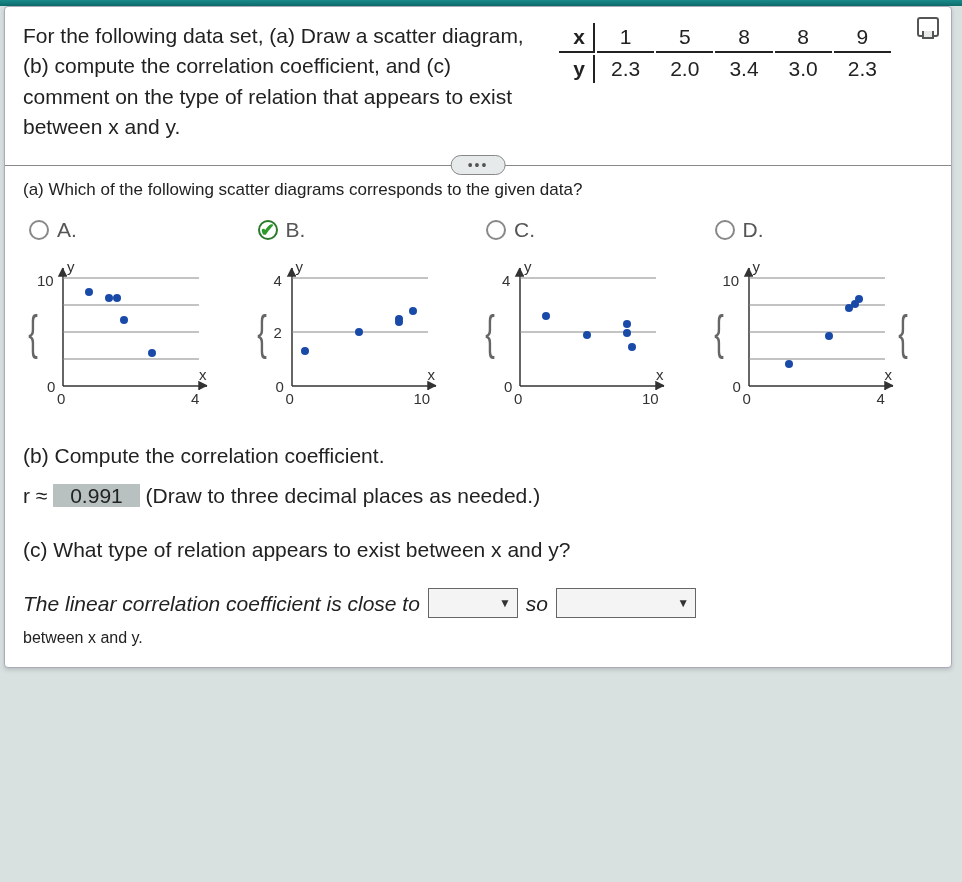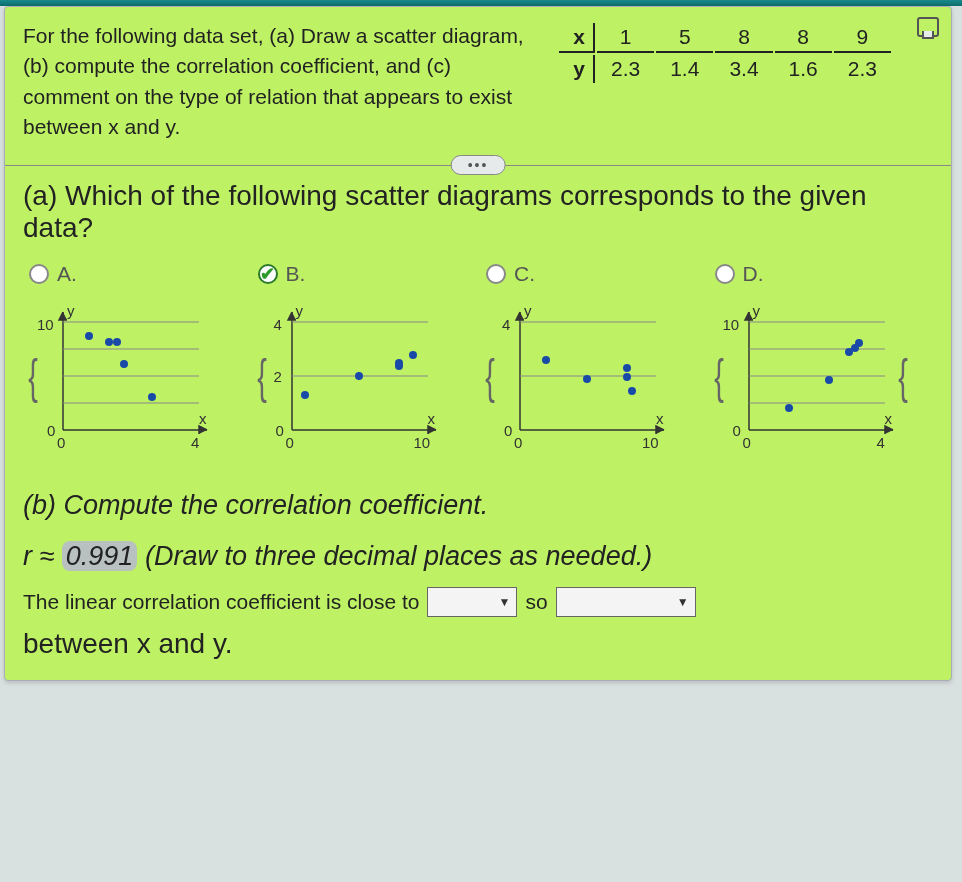--- a/index.html
+++ b/index.html
@@ -7,21 +7,21 @@
     font-family: Arial, Helvetica, sans-serif;
     background: #d8e0e0;
     width: 962px;
     height: 882px;
     color: #222;
     font-size: 20px;
     position: relative;
     overflow: hidden;
   }
   .card {
-    background: #bef264;
+    background: #ffffff;
     border: 1px solid #aab;
     border-radius: 4px;
     margin: 6px 10px 6px 4px;
     padding: 14px 18px 20px 18px;
     position: relative;
     box-shadow: 0 2px 4px rgba(0,0,0,0.15);
   }
   .top-row { display: flex; gap: 30px; align-items: flex-start; }
   .question-text { flex: 1; line-height: 1.45; font-size: 21px; }
   .data-table { font-size: 21px; margin-right: 40px; }
@@ -34,43 +34,43 @@
     border-radius: 3px;
   }
   .print-icon::after { content:""; position:absolute; left:3px; right:3px; bottom:-4px; height:6px; border:2px solid #555; border-top:none; background:#e6eaea;}
   .divider-wrap { position: relative; margin: 22px -18px 14px -18px; }
   .divider-line { border: none; border-top: 1.5px solid #888; }
   .dots-pill {
     position: absolute; left: 50%; top: -10px; transform: translateX(-50%);
     background: #e6eaea; border: 1.5px solid #888; border-radius: 12px;
     padding: 0 16px; font-size: 14px; color: #555; line-height: 18px; letter-spacing: 2px;
   }
-  .sub-q { font-size: 28px; margin: 12px 0 18px 0; }
+  .sub-q { font-size: 17px; margin: 12px 0 18px 0; }
   .options-row { display: flex; gap: 6px; align-items: flex-start; margin-bottom: 18px; padding-left: 2px; }
   .option { display: flex; flex-direction: column; align-items: flex-start; width: 226px; }
   .opt-head { display: flex; align-items: center; gap: 8px; margin-bottom: 6px; padding-left: 4px; color: #666; }
   .radio {
     width: 20px; height: 20px; border: 2px solid #888; border-radius: 50%;
     display: inline-flex; align-items: center; justify-content: center; background:#fff;
   }
   .radio.checked { border-color: #2b7a2b; }
   .check-mark { color: #2b9a2b; font-size: 18px; font-weight: bold; line-height: 1; }
   .opt-label { font-size: 21px; font-weight: normal; color:#555; }
   .plot-wrap { position: relative; width: 214px; height: 170px; display:flex; align-items:center;}
   .brace { color:#666; font-size: 48px; margin-right:-2px; line-height:1; user-select:none; transform: scaleX(0.6); }
   .brace.right { margin-left: -6px; }
   .plot {
     position: relative; width: 176px; height: 150px; background: transparent;
   }
   .plot svg { position: absolute; left: 0; top: 0; }
   .axis-lbl { position:absolute; font-size:15px; color:#333; }
-  .part-b { font-size: 27px; line-height: 1.9; font-style: italic; }
-  .answer-fill { background: #b8c0c0; padding: 0 4px; border-radius: 8px; }
+  .part-b { font-size: 21px; line-height: 1.9; }
+  .answer-fill { background: #b8c0c0; padding: 0 17px; }
   .part-c-q { font-size: 21px; margin: 22px 0 22px 0; }
-  .fill-sentence { font-size: 21px; line-height: 1.9; display: flex; flex-wrap: wrap; align-items: center; gap: 8px; }
+  .fill-sentence { font-size: 21px; line-height: 1.9; display: flex; flex-wrap: wrap; align-items: center; gap: 8px; font-style: italic; }
   .dropdown {
     border: 1.5px solid #666; background: #f4f4f4; width: 90px; height: 30px;
     display: inline-flex; align-items: center; justify-content: flex-end; padding-right: 6px;
   }
   .dropdown .tri { font-size: 12px; color: #333; }
   .teal-bar { position:absolute; top:0; left:0; right:0; height:6px; background: linear-gradient(#1a8a8a,#0e6b6b); }
 </style>
 </head>
 <body>
 
@@ -88,23 +88,23 @@
         <td class="hdr">x</td>
         <td>1</td>
         <td>5</td>
         <td>8</td>
         <td>8</td>
         <td>9</td>
       </tr>
       <tr>
         <td class="hdr">y</td>
         <td>2.3</td>
-        <td>1.4</td>
+        <td>2.0</td>
         <td>3.4</td>
-        <td>1.6</td>
+        <td>3.0</td>
         <td>2.3</td>
       </tr>
     </tbody>
       </table>
   </div>
 
   <div class="divider-wrap">
     <hr class="divider-line">
     <div class="dots-pill">•••</div>
   </div>
@@ -273,26 +273,27 @@
 
   <div class="part-b">
     <div>(b) Compute the correlation coefficient.</div>
     <div>
       <span>r ≈ </span>
       <span class="answer-fill">0.991</span>
       <span> (Draw to three decimal places as needed.)</span>
     </div>
   </div>
 
+  <div class="part-c-q">(c) What type of relation appears to exist between x and y?</div>
 
   <div class="fill-sentence">
     <span>The linear correlation coefficient is close to</span>
     <span class="dropdown">
         <span class="tri">▼</span>
       </span>
     <span>so</span>
     <span class="dropdown" style="width:140px;">
         <span class="tri">▼</span>
       </span>
   </div>
-  <div style="font-size:28px; margin-top:6px;">between x and y.</div>
+  <div style="font-size:16px; margin-top:6px;">between x and y.</div>
 
 </div>
 
 </body></html>

